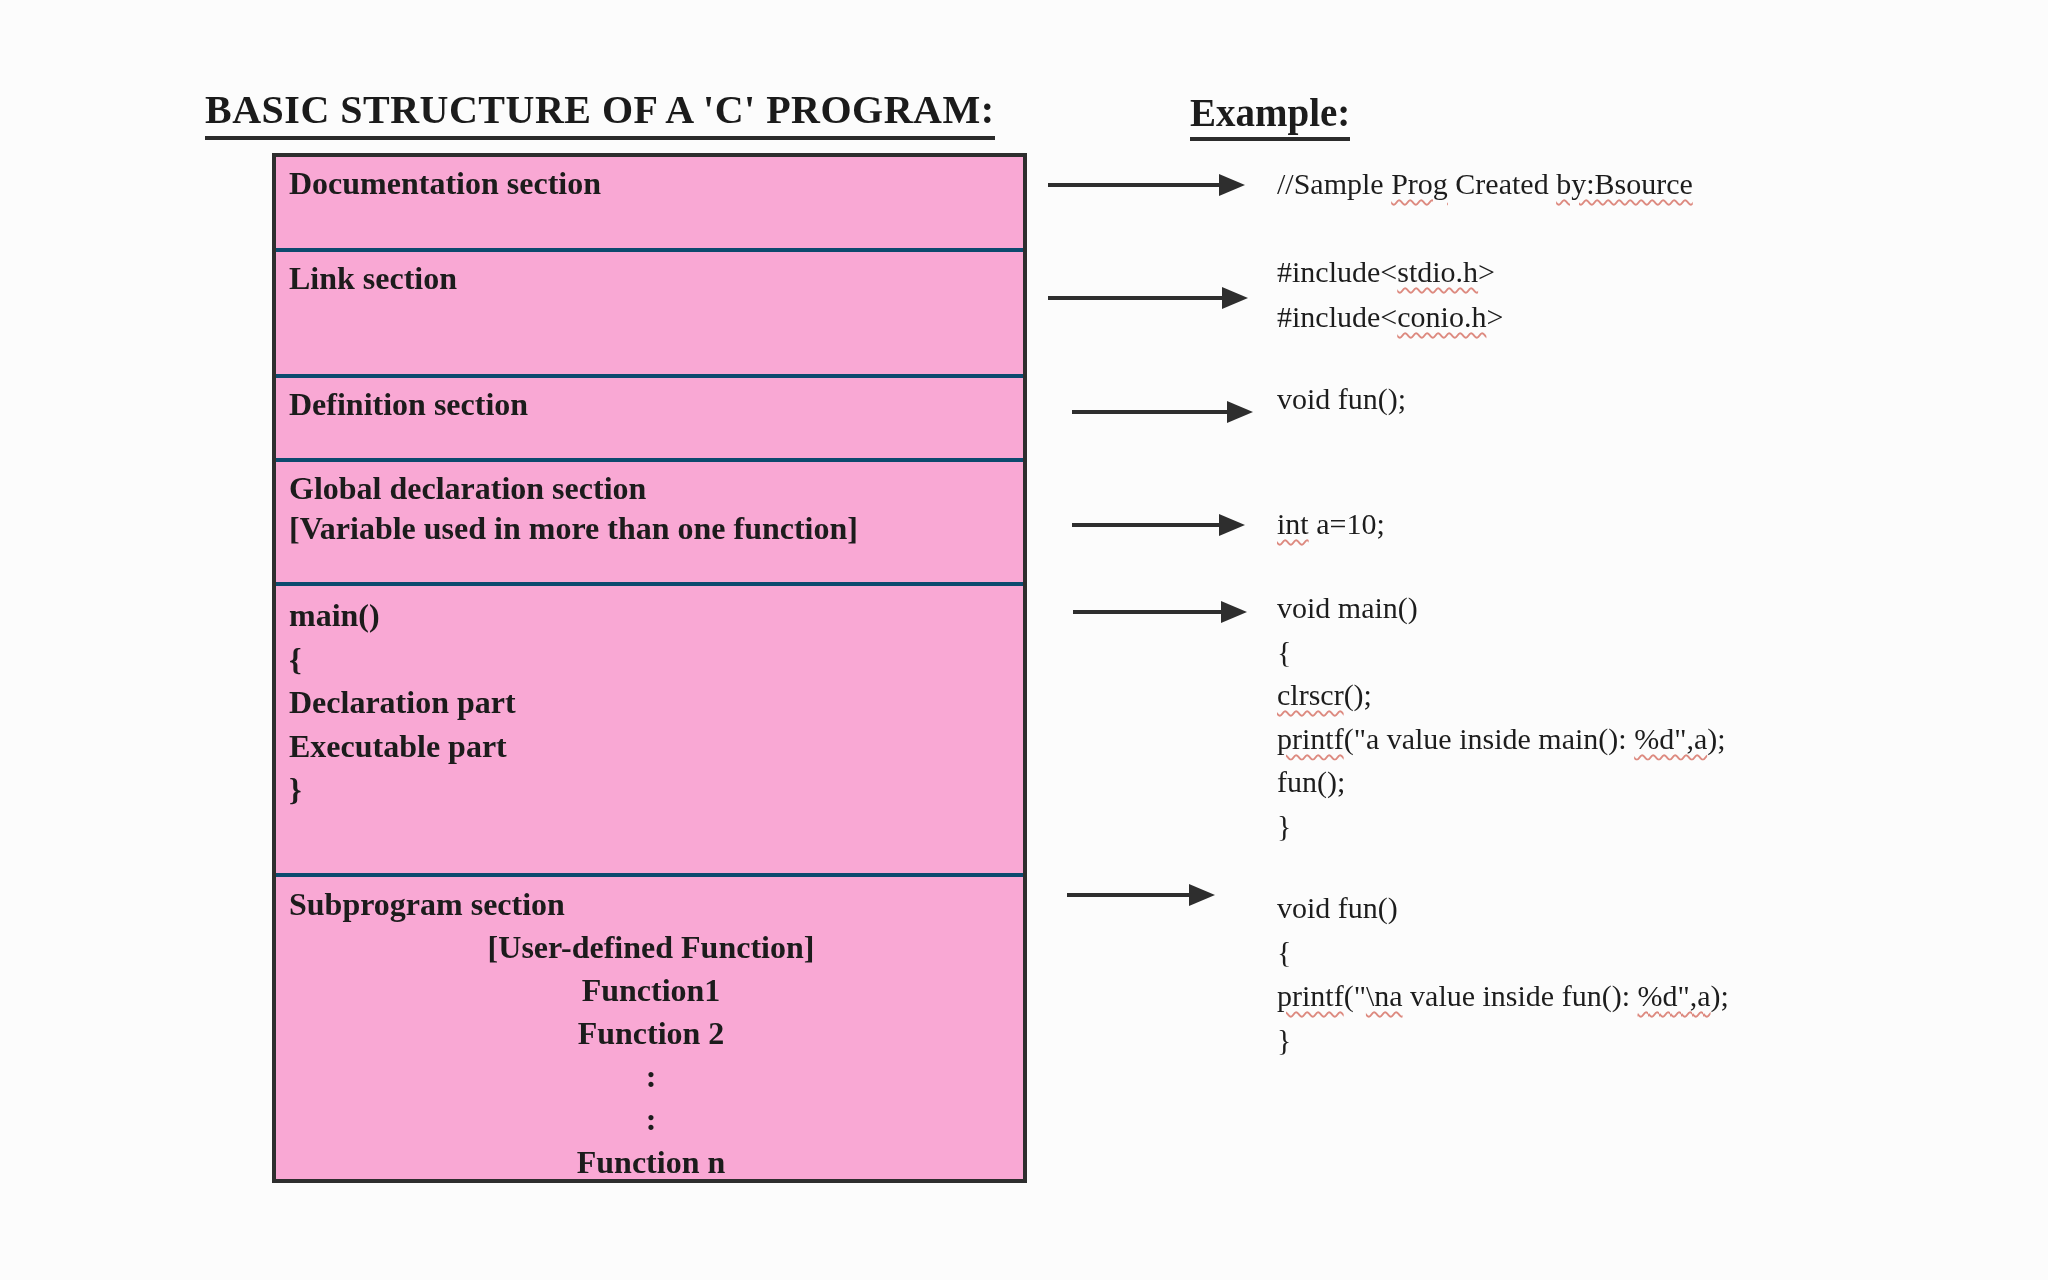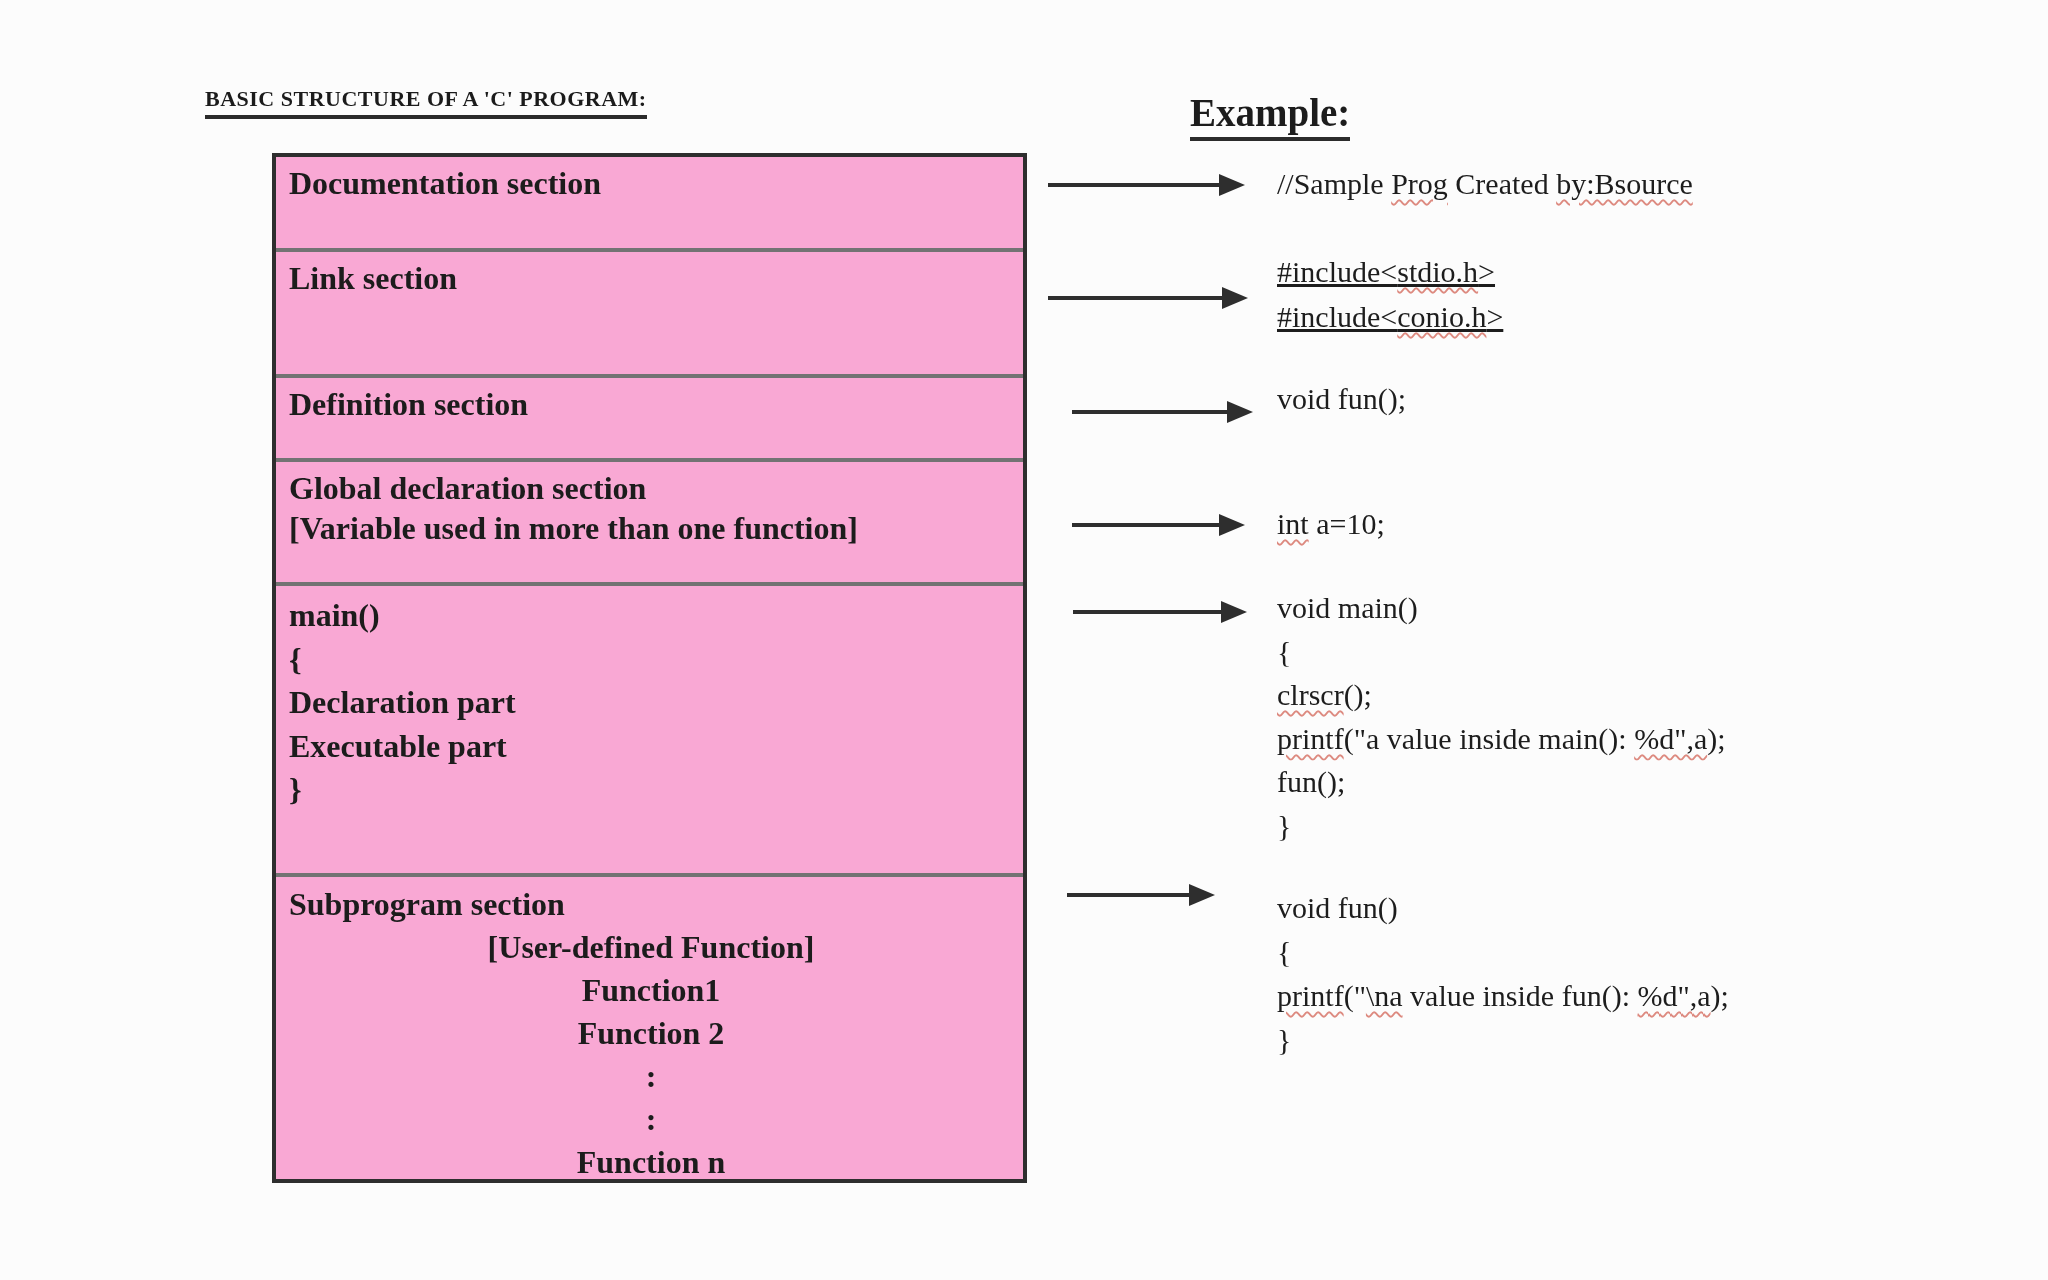--- a/index.html
+++ b/index.html
@@ -6,61 +6,61 @@
   body{
     width:2048px;height:1280px;position:relative;
     background:#fcfcfc;
     font-family:"Liberation Serif","DejaVu Serif",serif;
     color:#1c1c1c;
     overflow:hidden;
   }
   
   .page-title{
     position:absolute;left:205px;top:86px;
-    font-size:22px;font-weight:bold;letter-spacing:.5px;
+    font-size:40px;font-weight:bold;letter-spacing:.5px;
     border-bottom:4px solid #2b2b2b;padding-bottom:3px;
     color:#1b1b1b;
   }
   .example-title{
     position:absolute;left:1190px;top:90px;
     font-size:39px;font-weight:bold;
     border-bottom:4px solid #2b2b2b;padding-bottom:2px;
   }
   
   .structure-box{
     position:absolute;left:272px;top:153px;width:755px;height:1030px;
     border:4px solid #2e2e2e;box-sizing:border-box;
     display:flex;flex-direction:column;
     background:#f9a8d4;
   }
   .sec{
     box-sizing:border-box;
     font-weight:bold;font-size:32px;line-height:40px;
     padding:6px 10px 0 13px;
   }
-  .sec + .sec{border-top:4px solid #737373;}
+  .sec + .sec{border-top:4px solid #0c4a6e;}
   .sec-doc{height:92px;}
   .sec-link{height:127px;}
   .sec-def{height:85px;}
   .sec-glob{height:126px;}
   .sec-main{height:294px;line-height:43.5px;padding-top:8px;}
   .sec-sub{height:306px;line-height:43px;padding-top:6px;}
   .bracket-line{text-align:center;padding-right:104px;}
   .center-line{text-align:center;}
   
   .arrow{position:absolute;height:22px;display:flex;align-items:center;}
   .arrow .shaft{flex:1;height:4px;background:#2e2e2e;}
   .arrow .head{
     width:0;height:0;border-left:26px solid #2e2e2e;
     border-top:11px solid transparent;border-bottom:11px solid transparent;
   }
   
   .code-block{position:absolute;left:1277px;font-size:30px;color:#1d1d1d;white-space:pre;}
   .cb1{top:162px;line-height:44px;}
-  .cb2{top:249px;line-height:45px;text-decoration:underline;}
+  .cb2{top:249px;line-height:45px;}
   .cb3{top:377px;line-height:44px;}
   .cb4{top:502px;line-height:44px;}
   .cb5{top:586px;line-height:43.5px;}
   .cb6{top:886px;line-height:44px;}
   .sq{
     text-decoration-line:underline;
     text-decoration-style:wavy;
     text-decoration-color:#dd8a80;
     text-decoration-thickness:2px;
     text-underline-offset:5px;

